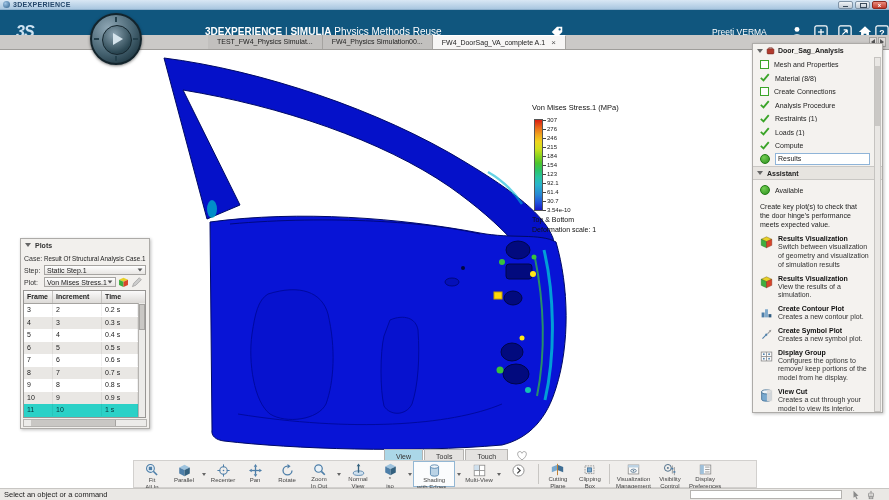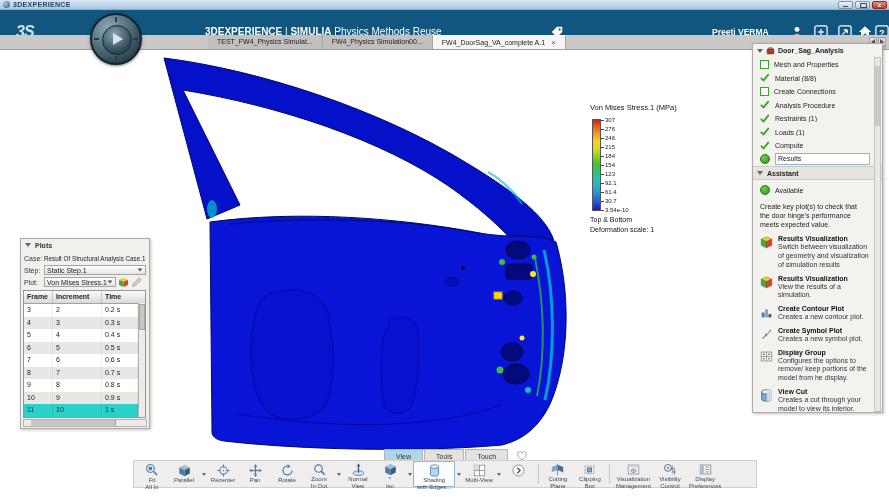--- a/index.html
+++ b/index.html
@@ -29,40 +29,40 @@
                 border-left:10px solid #d5e4ec;border-top:6px solid transparent;border-bottom:6px solid transparent}
   .compass-tick{position:absolute;background:#24404c}
   .app-title{position:absolute;left:205px;top:16px;font-size:10px;color:#fff;white-space:nowrap}
   .app-title b{font-weight:bold}
   .searchbox{position:absolute;left:365px;top:14px;width:178px;height:16px;background:#fff;border-radius:2px;
              display:flex;align-items:center;box-sizing:border-box;padding:0 4px}
   .searchbox input{flex:1;border:none;outline:none;font-size:8px;color:#333;background:transparent;
                    font-family:"Liberation Sans",sans-serif;padding:0}
   .search-clear{width:7px;height:7px;border-radius:50%;background:#bdbdbd;margin-right:5px}
   .tagbtn{position:absolute;left:550px;top:15px;width:14px;height:14px}
-  .hdr-user{position:absolute;left:712px;top:17px;font-size:8.5px;font-weight:bold;color:#fff}
+  .hdr-user{position:absolute;left:712px;top:17px;font-size:8.5px;font-weight:normal;color:#fff}
   .hdr-ic{position:absolute;top:14px;width:16px;height:16px;display:flex;align-items:center;justify-content:center}
   
   .tabstrip{position:absolute;left:0;top:35px;width:889px;height:15px;background:#cbc9c7;
             border-bottom:1px solid #9f9d9a;box-sizing:border-box;display:flex;padding-left:208px}
   .doc-tab{height:14px;line-height:14px;font-size:7px;color:#222;padding:0 9px;background:#c2c0be;
            border-right:1px solid #a5a3a0;white-space:nowrap;display:flex;align-items:center;gap:6px}
   .doc-tab.active{background:#f7f6f5;border-top:1px solid #fff;box-sizing:border-box}
   .doc-tab .close-x{font-size:8px;color:#555;line-height:12px}
   .strip-chevrons{position:absolute;right:3px;top:2px;display:flex;gap:1px}
   .chev{width:8px;height:10px;background:#dddbd9;border:1px solid #a5a3a0;box-sizing:border-box;
         display:flex;align-items:center;justify-content:center}
   .chev i{display:block;width:0;height:0;border-top:3px solid transparent;border-bottom:3px solid transparent}
   .chev i.left{border-right:4px solid #555}
   .chev i.right{border-left:4px solid #555}
   
   .viewport{position:absolute;left:0;top:50px;width:889px;height:438px;background:#fff}
   .door-svg{position:absolute;left:150px;top:2px}
   
-  .legend{position:absolute;left:590px;top:53px;width:125px;color:#111}
+  .legend{position:absolute;left:532px;top:53px;width:125px;color:#111}
   .legend-title{font-size:7.5px;margin-bottom:7px}
   .legend-body{position:relative;height:94px}
   .legend-bar{position:absolute;left:2px;top:0;width:9px;height:92px;border:1px solid #555;box-sizing:border-box;
     background:linear-gradient(to bottom,#d81e10 0%,#e8641a 8%,#f0a21e 16%,#f0d41e 24%,#cfe01e 32%,
       #8cd41e 40%,#4cc42e 48%,#2cc46a 56%,#28c4a4 64%,#28b4cc 72%,#2888d4 83%,#2050dc 92%,#1818c8 100%)}
   .legend-tick{position:absolute;left:15px;font-size:6px;line-height:6px;color:#222;white-space:nowrap}
   .legend-tick::before{content:"";position:absolute;left:-4px;top:2.5px;width:3px;height:1px;background:#444}
   .legend-note{font-size:7px;margin-top:3px}
   
   .fpanel{position:absolute;background:#f2f0ed;border:1px solid #adaba8;box-sizing:border-box;
@@ -761,14 +761,29 @@
               <line x1="7.5" y1="8" x2="13" y2="8" stroke="#8a8a8a"></line>
               <line x1="7.5" y1="11" x2="13" y2="11" stroke="#8a8a8a"></line>
             </svg>
           </div>
           <div class="tb-label">Display
 Preferences</div>
         </div>
       </div>
     </div>
 
+  <div class="statusbar">
+    <div class="status-msg">Select an object or a command</div>
+    <input class="cmd-input" style="">
+    <span class="st-ic" style="left:851px"><svg width="10" height="10" viewBox="0 0 16 16">
+          <polygon points="4,1 12,9 8.5,9.5 10.5,14 8.8,14.8 6.8,10.2 4,12.5" fill="#8a8a8a"></polygon>
+        </svg></span>
+    <span class="st-ic" style="left:866px"><svg width="10" height="10" viewBox="0 0 16 16" stroke="#777" fill="none">
+          <rect x="4" y="5" width="8" height="6" rx="1"></rect>
+          <circle cx="6.5" cy="8" r="0.8" fill="#777" stroke="none"></circle>
+          <circle cx="9.5" cy="8" r="0.8" fill="#777" stroke="none"></circle>
+          <line x1="8" y1="5" x2="8" y2="2.5"></line>
+          <circle cx="8" cy="2" r="0.8" fill="#777" stroke="none"></circle>
+          <rect x="5" y="11" width="6" height="3"></rect>
+        </svg></span>
+  </div>
 
 </div>
 
 </body></html>

